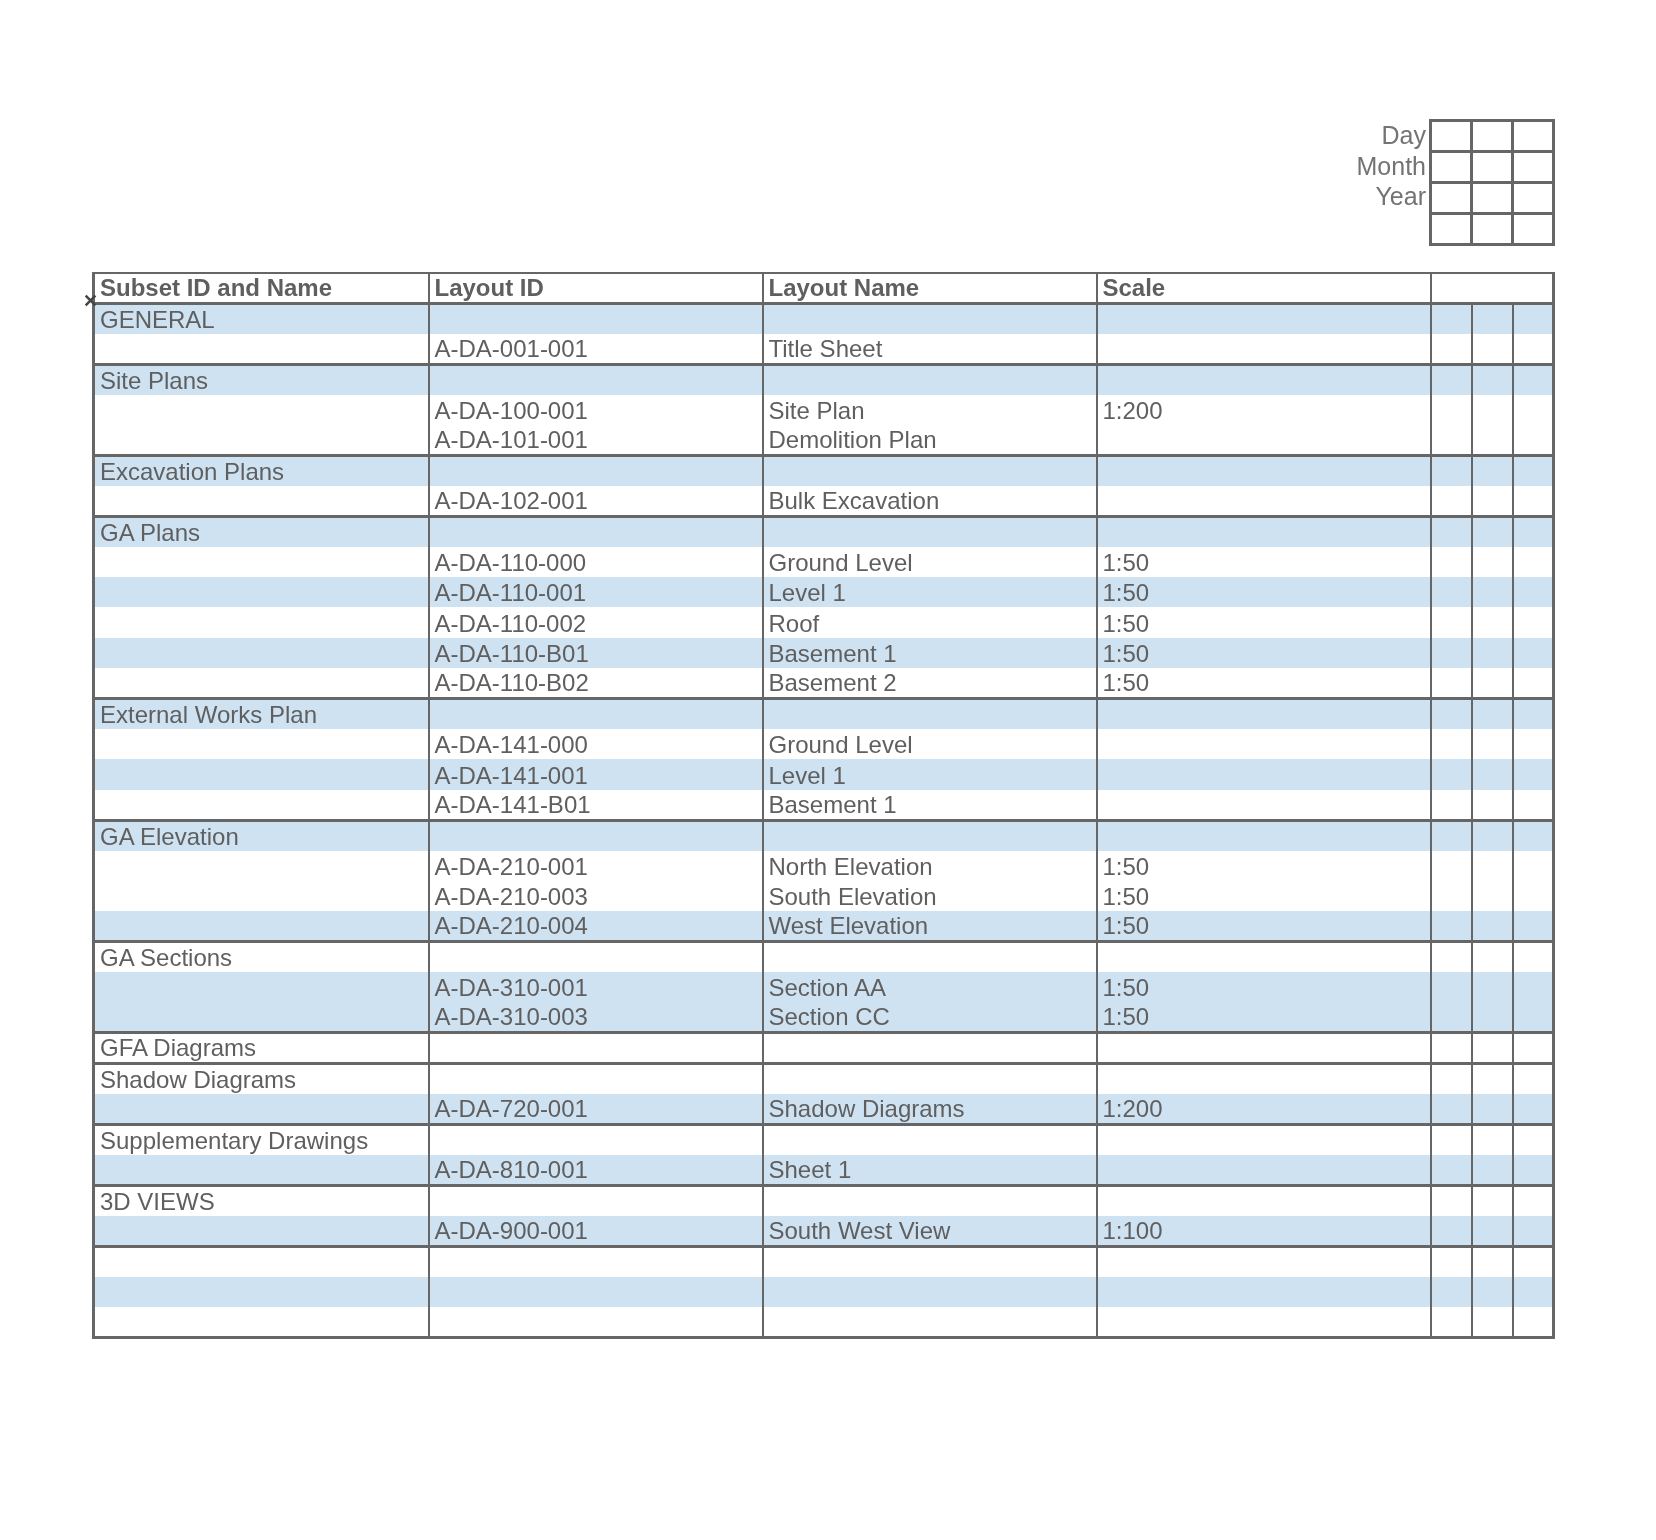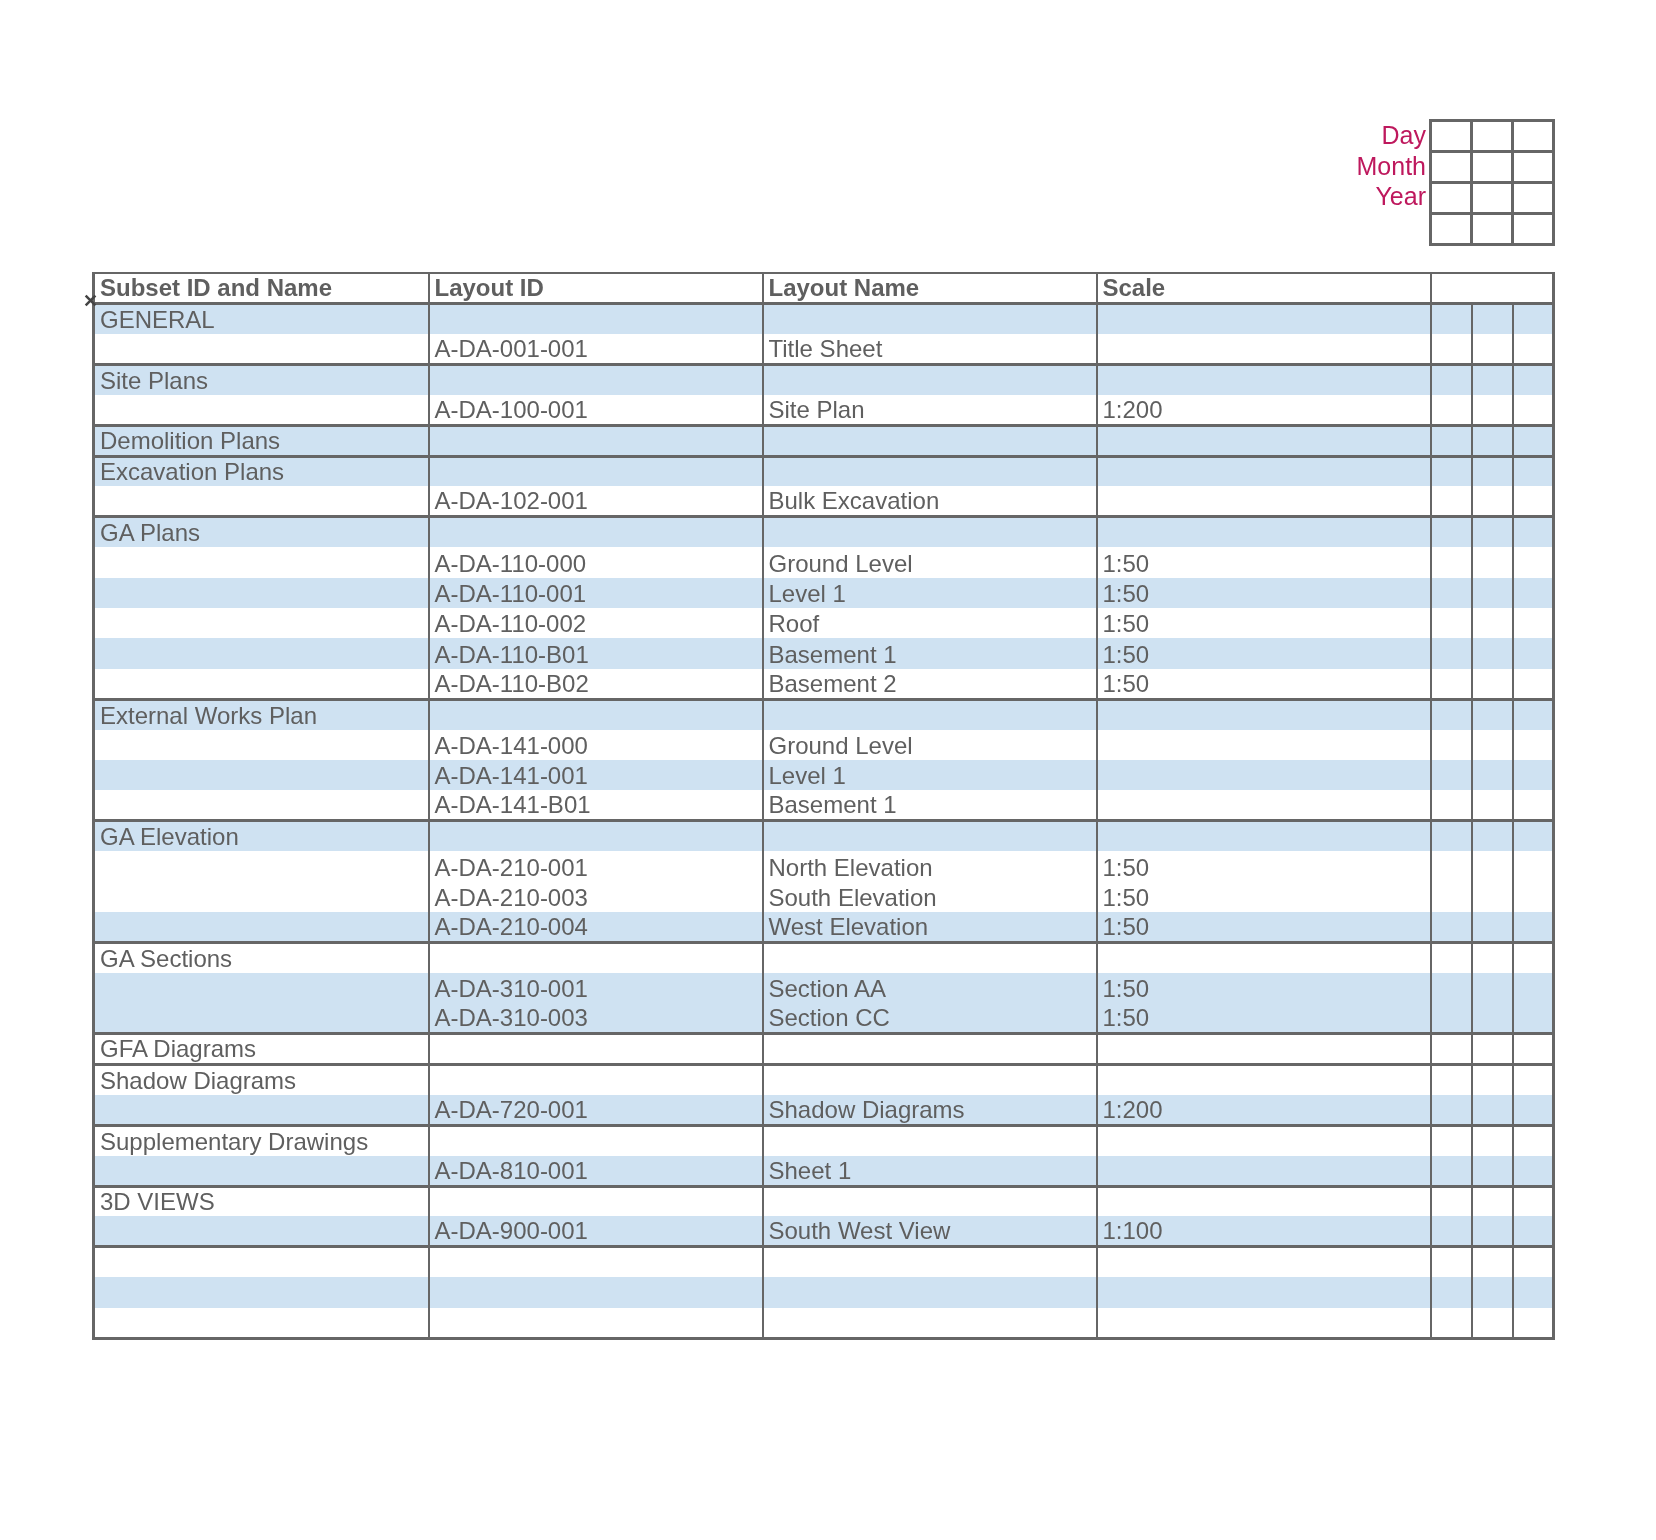--- a/index.html
+++ b/index.html
@@ -1,19 +1,19 @@
 <!DOCTYPE html>
 <html><head>
 <meta charset="utf-8">
 <style>
   html, body { margin: 0; padding: 0; background: #ffffff; }
   body { width: 1656px; height: 1540px; position: relative; overflow: hidden;
          font-family: "Liberation Sans", sans-serif; color: #5f5f5f; }
   .date-labels { position: absolute; left: 1300px; top: 119px; width: 126px; }
-  .date-label { height: 30.5px; line-height: 32px; text-align: right; font-size: 25px; color: #be185d; }
+  .date-label { height: 30.5px; line-height: 32px; text-align: right; font-size: 25px; color: #737373; }
   .date-grid { position: absolute; left: 1429px; top: 119px; border-collapse: collapse; }
   .date-grid td { width: 38px; height: 28px; border: 3px solid #666; padding: 0; }
 
   .sheet { position: absolute; left: 92px; top: 272px; border-collapse: collapse; table-layout: fixed; }
   .sheet th, .sheet td { padding: 0 0 0 5px; height: 30.4px; box-sizing: border-box;
         font-size: 24px; line-height: 28px; vertical-align: bottom; white-space: nowrap;
         overflow: hidden; border-left: 2px solid #666; border-right: 2px solid #666; }
   .sheet th { font-weight: bold; text-align: left; color: #5f5f5f; border: 2px solid #666;
         border-bottom: 3px solid #666; background: #fff; }
   .sheet tr.blue td { background: #cfe2f2; }
@@ -109,24 +109,24 @@
       </tr>
       <tr class="white">
         <td class="outer-left"></td>
         <td>A-DA-100-001</td>
         <td>Site Plan</td>
         <td>1:200</td>
         <td class="chk"></td>
         <td class="chk"></td>
         <td class="chk outer-right"></td>
       </tr>
-      <tr class="blue group-start">
-        <td class="outer-left">Demolition Plans</td>
-        <td></td>
-        <td></td>
+      <tr class="white">
+        <td class="outer-left"></td>
+        <td>A-DA-101-001</td>
+        <td>Demolition Plan</td>
         <td></td>
         <td class="chk"></td>
         <td class="chk"></td>
         <td class="chk outer-right"></td>
       </tr>
       <tr class="blue group-start">
         <td class="outer-left">Excavation Plans</td>
         <td></td>
         <td></td>
         <td></td>

